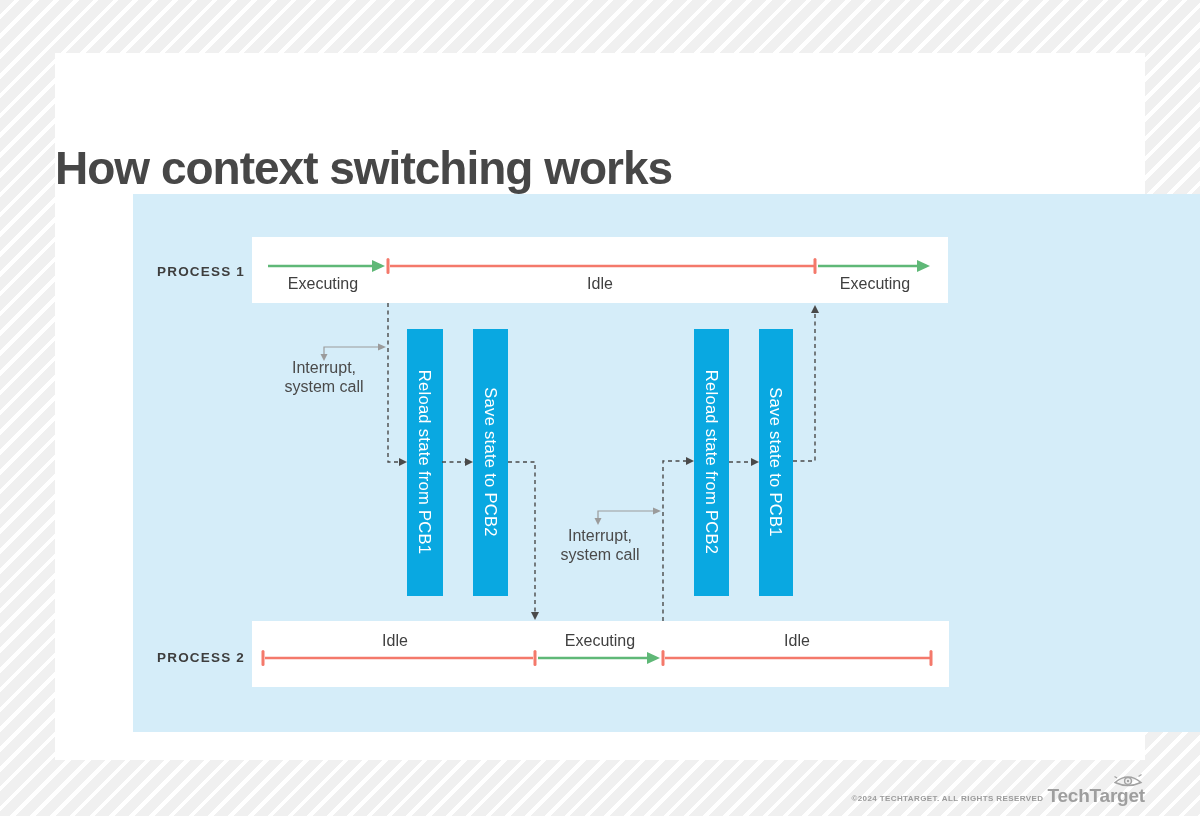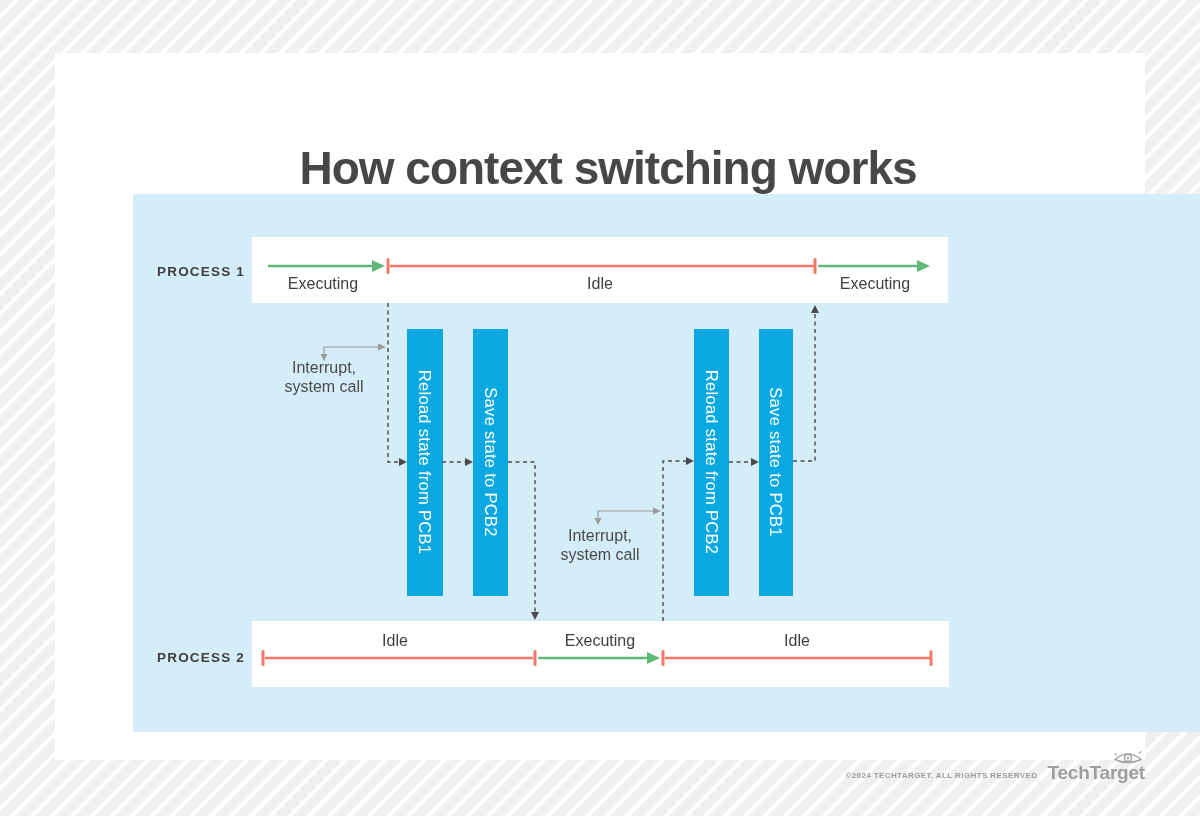--- a/index.html
+++ b/index.html
@@ -7,42 +7,42 @@
   body {
     font-family:"Liberation Sans", sans-serif;
     background:repeating-linear-gradient(135deg,#f0f0f0 0px,#f0f0f0 10px,#ffffff 10px,#ffffff 14px);
     position:relative;
   }
   .card {
     position:absolute; left:55px; top:53px; width:1090px; height:707px;
     background:#ffffff;
   }
   .title {
-    position:absolute; top:88px; left:8px; width:100%;
-    text-align:center;
+    position:absolute; top:88px; left:0; width:100%;
+    text-align:left;
     font-size:46px; font-weight:800; letter-spacing:-1px;
     color:#474747;
   }
   .panel {
     position:absolute; left:78px; top:125px; width:1129px; height:538px;
     background:#d5edf9;
     margin-top:16px;
   }
   svg text { font-family:"Liberation Sans","DejaVu Sans",sans-serif; }
   .proc-label { font-size:13.5px; font-weight:600; letter-spacing:1.2px; fill:#3e3e3e; }
   .seg-label  { font-size:16px; fill:#3f3f3f; }
   .int-label  { font-size:16px; fill:#4a4a4a; }
   .bar-label  { font-size:16.5px; fill:#ffffff; letter-spacing:0.3px; }
   .dashed     { fill:none; stroke-width:1.4; stroke-dasharray:4 3.5; }
   .elbow      { fill:none; stroke-width:1.2; }
   .timeline   { stroke-width:2.5; fill:none; }
   .tick       { stroke-width:3; stroke-linecap:round; }
   .footer {
-    position:absolute; top:750px; right:55px;
-    display:flex; align-items:flex-end; gap:10px;
+    position:absolute; top:773px; right:55px;
+    display:flex; align-items:flex-end; gap:4px;
   }
   .copyright {
     font-size:8px; font-weight:700; letter-spacing:0.4px;
     color:#9b9b9b; margin-bottom:4px; white-space:nowrap;
   }
   .logo { position:relative; padding-top:12px; }
   .logo-text {
     font-size:19px; font-weight:600; letter-spacing:-0.2px; color:#9e9e9e;
   }
   .logo-eye { position:absolute; top:0px; right:2px; }

